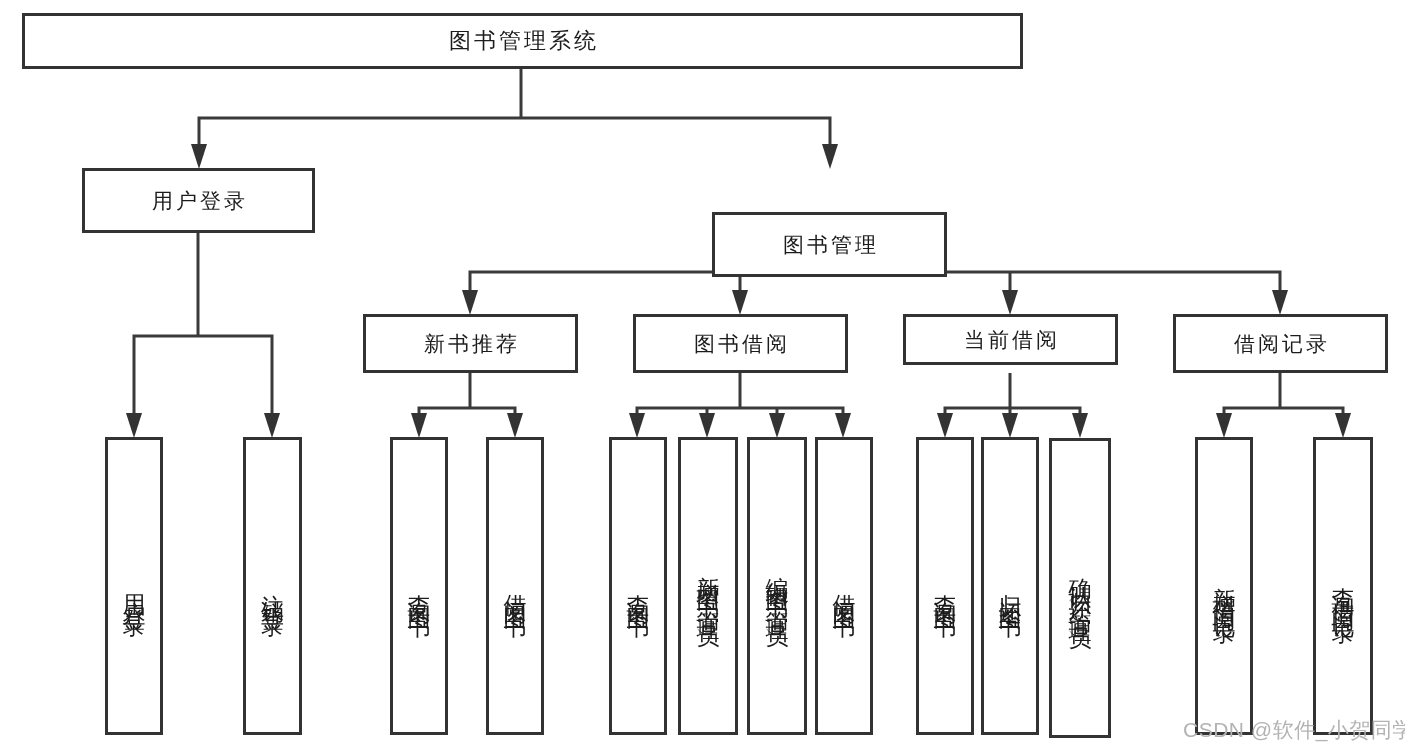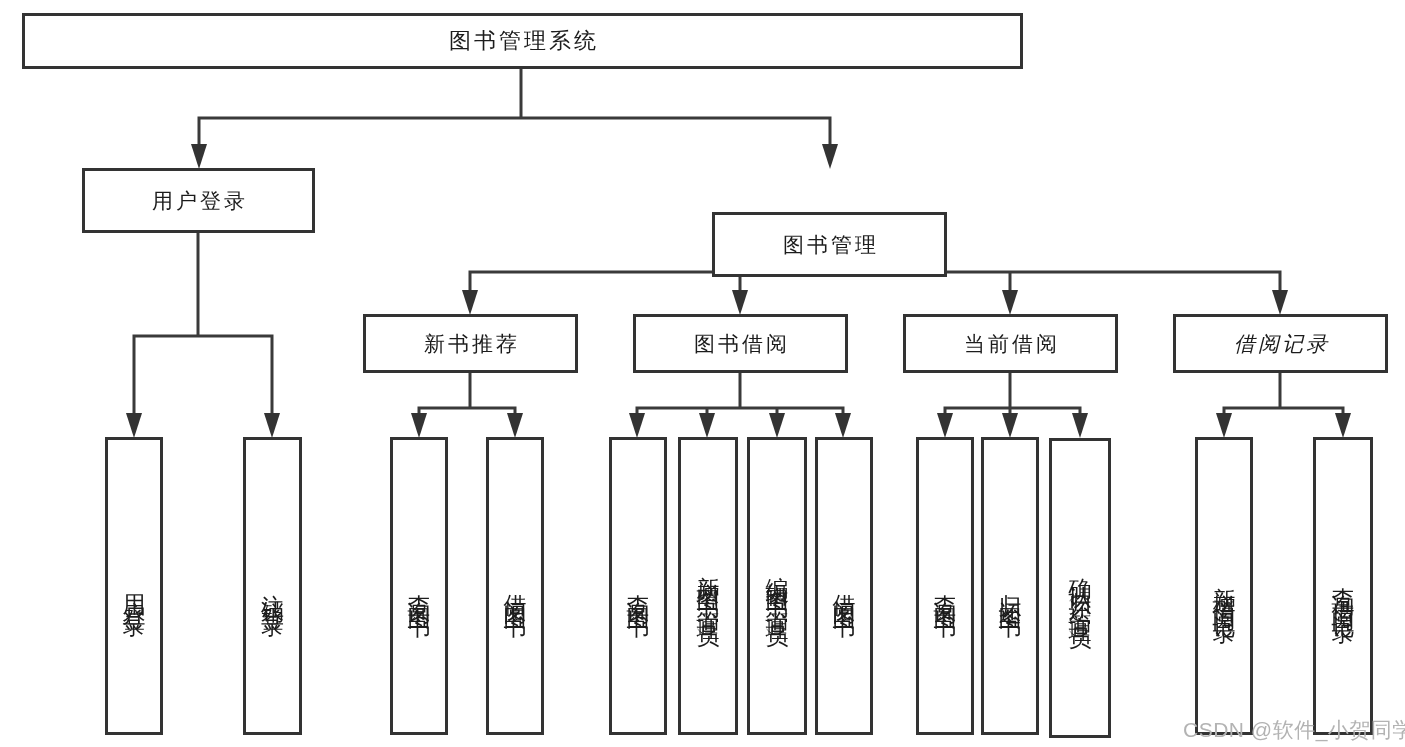--- a/index.html
+++ b/index.html
@@ -116,24 +116,24 @@
   <div class="box hbox" style="left:712px; top:168px; width:235px; height:65px;margin-top:44px;">
     <span class="lbl">图书管理</span>
   </div>
 
   <div class="box hbox" style="left:363px; top:314px; width:215px; height:59px;">
     <span class="lbl">新书推荐</span>
   </div>
   <div class="box hbox" style="left:633px; top:314px; width:215px; height:59px;">
     <span class="lbl">图书借阅</span>
   </div>
-  <div class="box hbox" style="left:903px; top:314px; width:215px; height:59px;">
+  <div class="box hbox" style="left:903px; top:314px; width:215px; height:51px;">
     <span class="lbl">当前借阅</span>
   </div>
-  <div class="box hbox" style="left:1173px; top:314px; width:215px; height:59px;font-style:italic;">
+  <div class="box hbox" style="left:1173px; top:314px; width:215px; height:59px;">
     <span class="lbl">借阅记录</span>
   </div>
 
   <div class="box vbox" style="left:105px; top:437px; width:58px; height:298px;">
     <span class="lbl">用户登录</span>
   </div>
   <div class="box vbox" style="left:243px; top:437px; width:59px; height:298px;">
     <span class="lbl">注销登录</span>
   </div>
 

